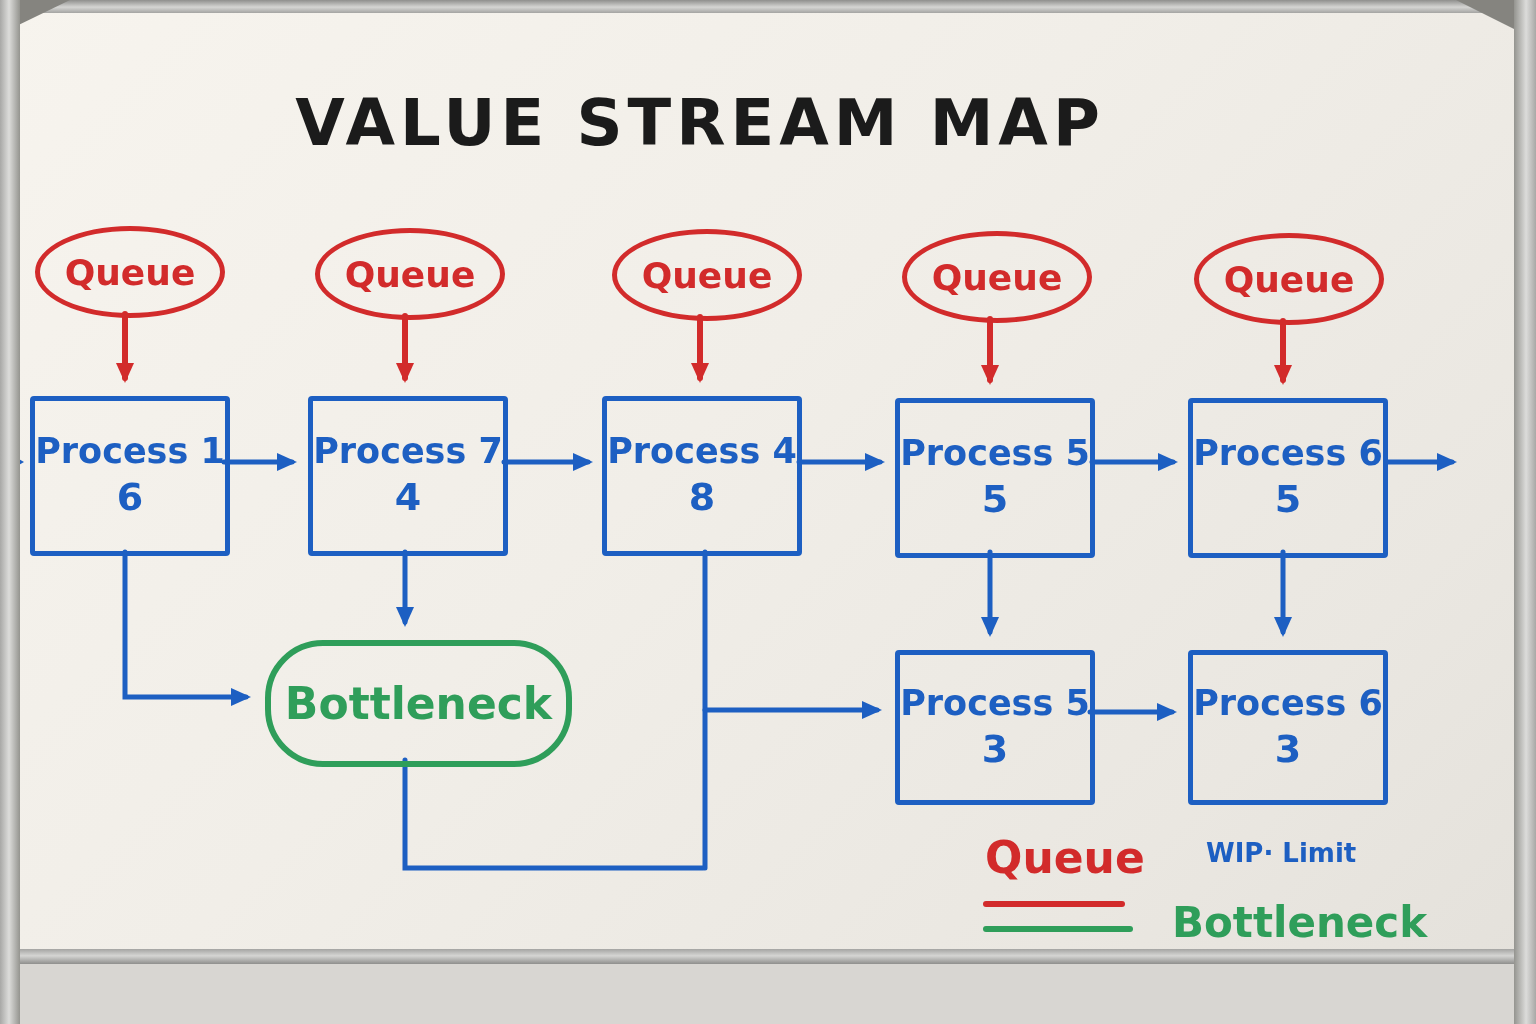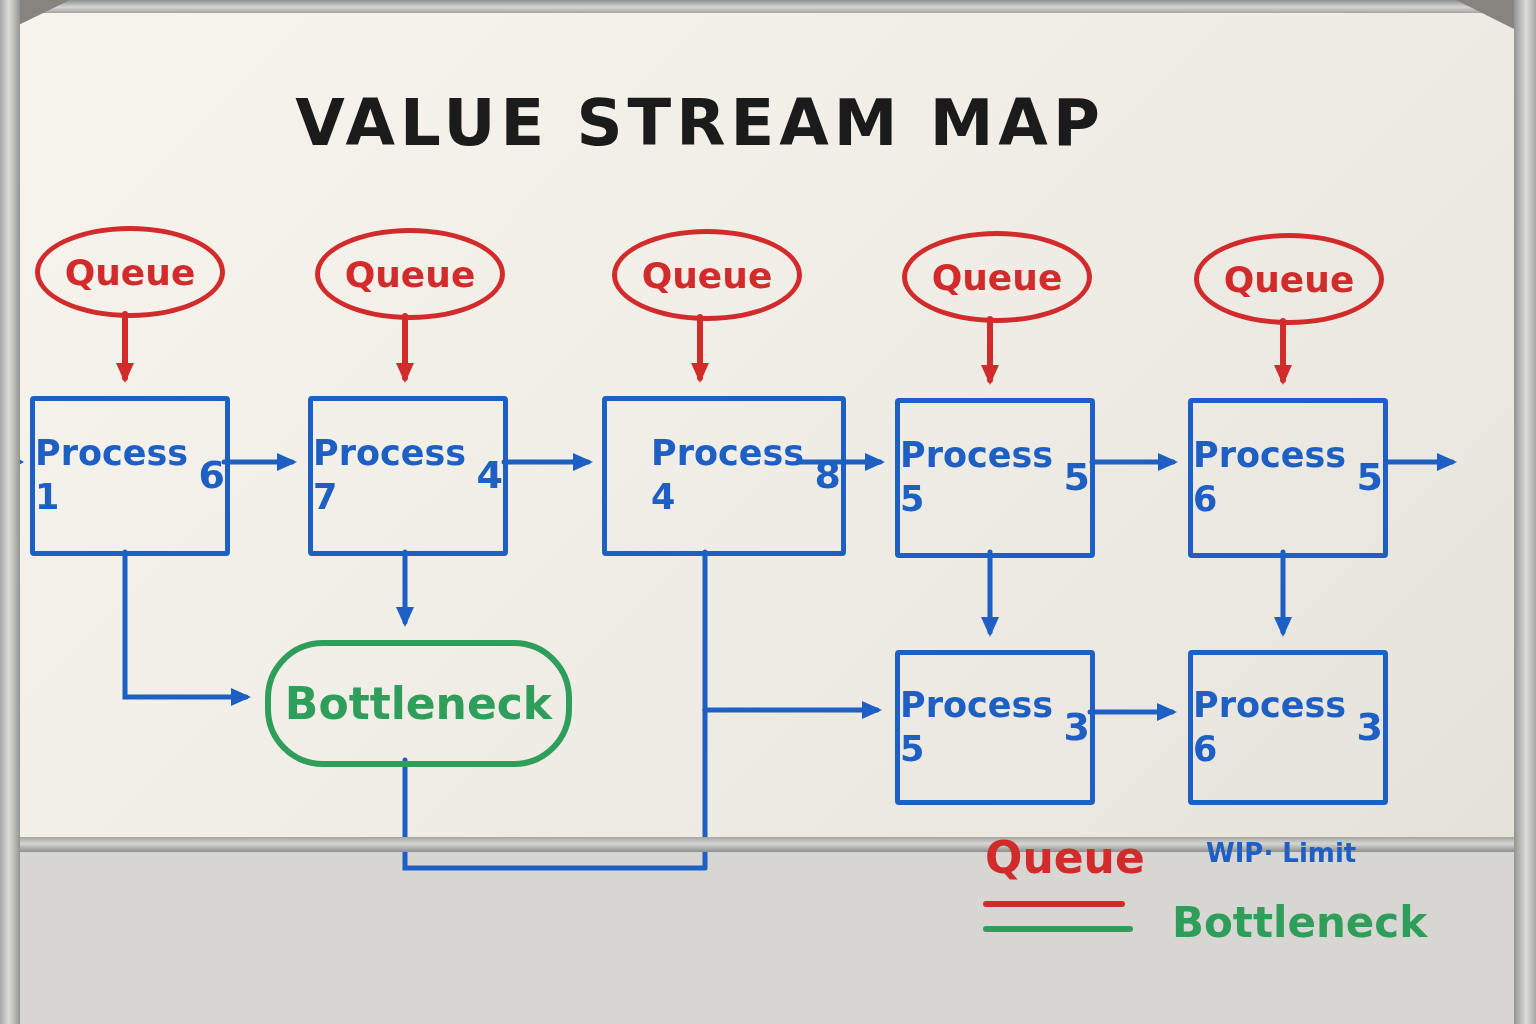--- a/index.html
+++ b/index.html
@@ -2,21 +2,21 @@
 <html><head>
 <meta charset="utf-8">
 <style>
   html,body{margin:0;padding:0;}
   body{
     width:1536px;height:1024px;overflow:hidden;
     font-family:"DejaVu Sans","Liberation Sans",sans-serif;
     background:#d8d6d2;
   }
   #board{
-    position:relative;width:1536px;height:852px;
+    position:relative;width:1536px;height:964px;
     background:linear-gradient(135deg,#f7f4ee 0%,#f1eee8 45%,#eae7e1 80%,#e4e1db 100%);
   }
   
   .frame{position:absolute;background:linear-gradient(90deg,#a8a8a6,#dcdcda 45%,#94948f);}
   .frame.top{left:0;top:0;width:1536px;height:13px;background:linear-gradient(180deg,#8f8f8d,#d5d5d3 55%,#a4a4a2);}
   .frame.bottom{left:0;bottom:0;width:1536px;height:15px;background:linear-gradient(0deg,#8f8f8d,#d5d5d3 55%,#a4a4a2);}
   .frame.left{left:0;top:0;width:20px;height:1024px;}
   .frame.right{right:0;top:0;width:22px;height:1024px;background:linear-gradient(270deg,#a8a8a6,#dcdcda 45%,#94948f);}
   .corner{position:absolute;background:#85847f;}
   .corner.tl{left:0;top:0;width:70px;height:34px;clip-path:polygon(0 0,100% 0,0 100%);}
@@ -30,21 +30,21 @@
 
   .queue{
     position:absolute;width:180px;height:82px;
     border:5px solid #d22b2b;border-radius:50%;
     display:flex;align-items:center;justify-content:center;
     color:#d22b2b;font-size:36px;font-weight:600;
   }
   .pbox{
     position:absolute;width:190px;height:150px;
     border:5px solid #1d5fc2;border-radius:4px;
-    display:flex;align-items:center;justify-content:center;
+    display:flex;flex-direction:column;align-items:center;justify-content:center;
     color:#1d5fc2;font-weight:600;line-height:1.25;
   }
   .pbox .pname{font-size:35px;}
   .pbox .pwip{font-size:38px;}
 
   .bottleneck{
     position:absolute;left:265px;top:640px;width:295px;height:115px;
     border:6px solid #2f9e5a;border-radius:58px;
     display:flex;align-items:center;justify-content:center;
     color:#2f9e5a;font-size:44px;font-weight:600;
@@ -132,21 +132,21 @@
     </div>
 
   <div class="pbox" style="left:30px;top:396px;">
     <span class="pname">Process 1</span>
     <span class="pwip">6</span>
   </div>
   <div class="pbox" style="left:308px;top:396px;">
     <span class="pname">Process 7</span>
     <span class="pwip">4</span>
   </div>
-  <div class="pbox" style="left:602px;top:396px;padding-left:44px;">
+  <div class="pbox" style="left:602px;top:396px;">
     <span class="pname">Process 4</span>
     <span class="pwip">8</span>
   </div>
   <div class="pbox" style="left:895px;top:398px;">
     <span class="pname">Process 5</span>
     <span class="pwip">5</span>
   </div>
   <div class="pbox" style="left:1188px;top:398px;">
     <span class="pname">Process 6</span>
     <span class="pwip">5</span>

